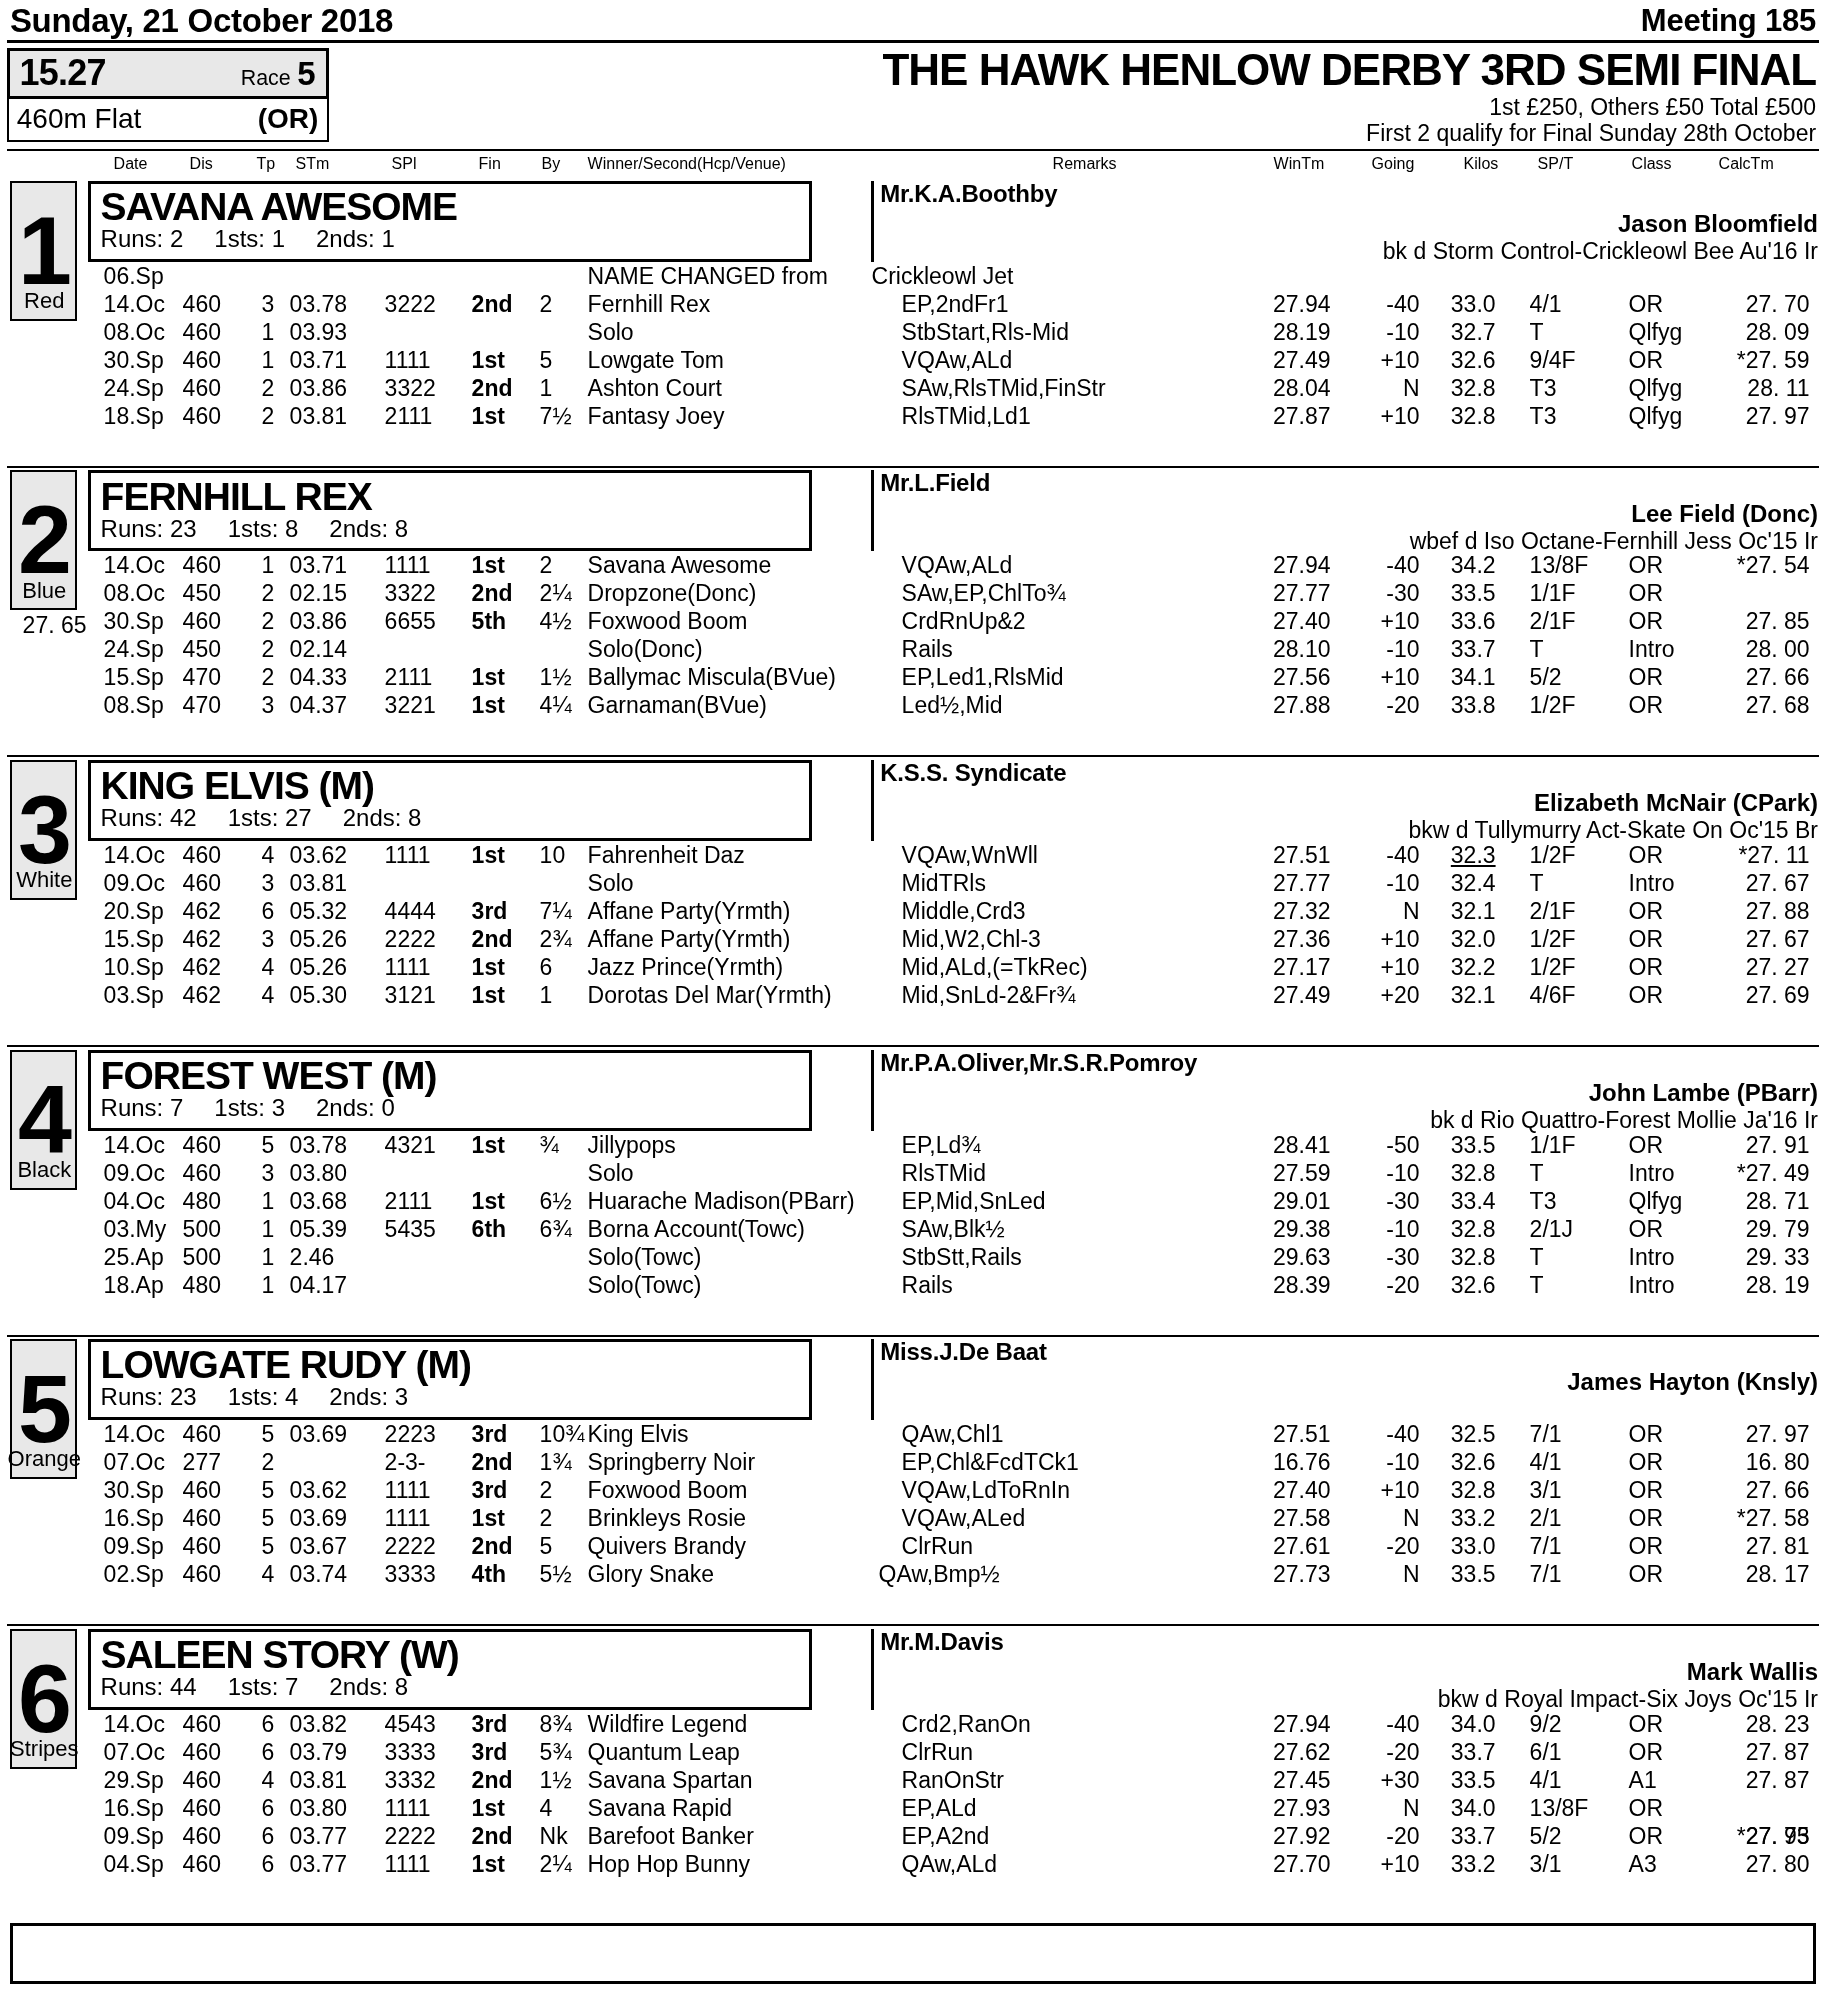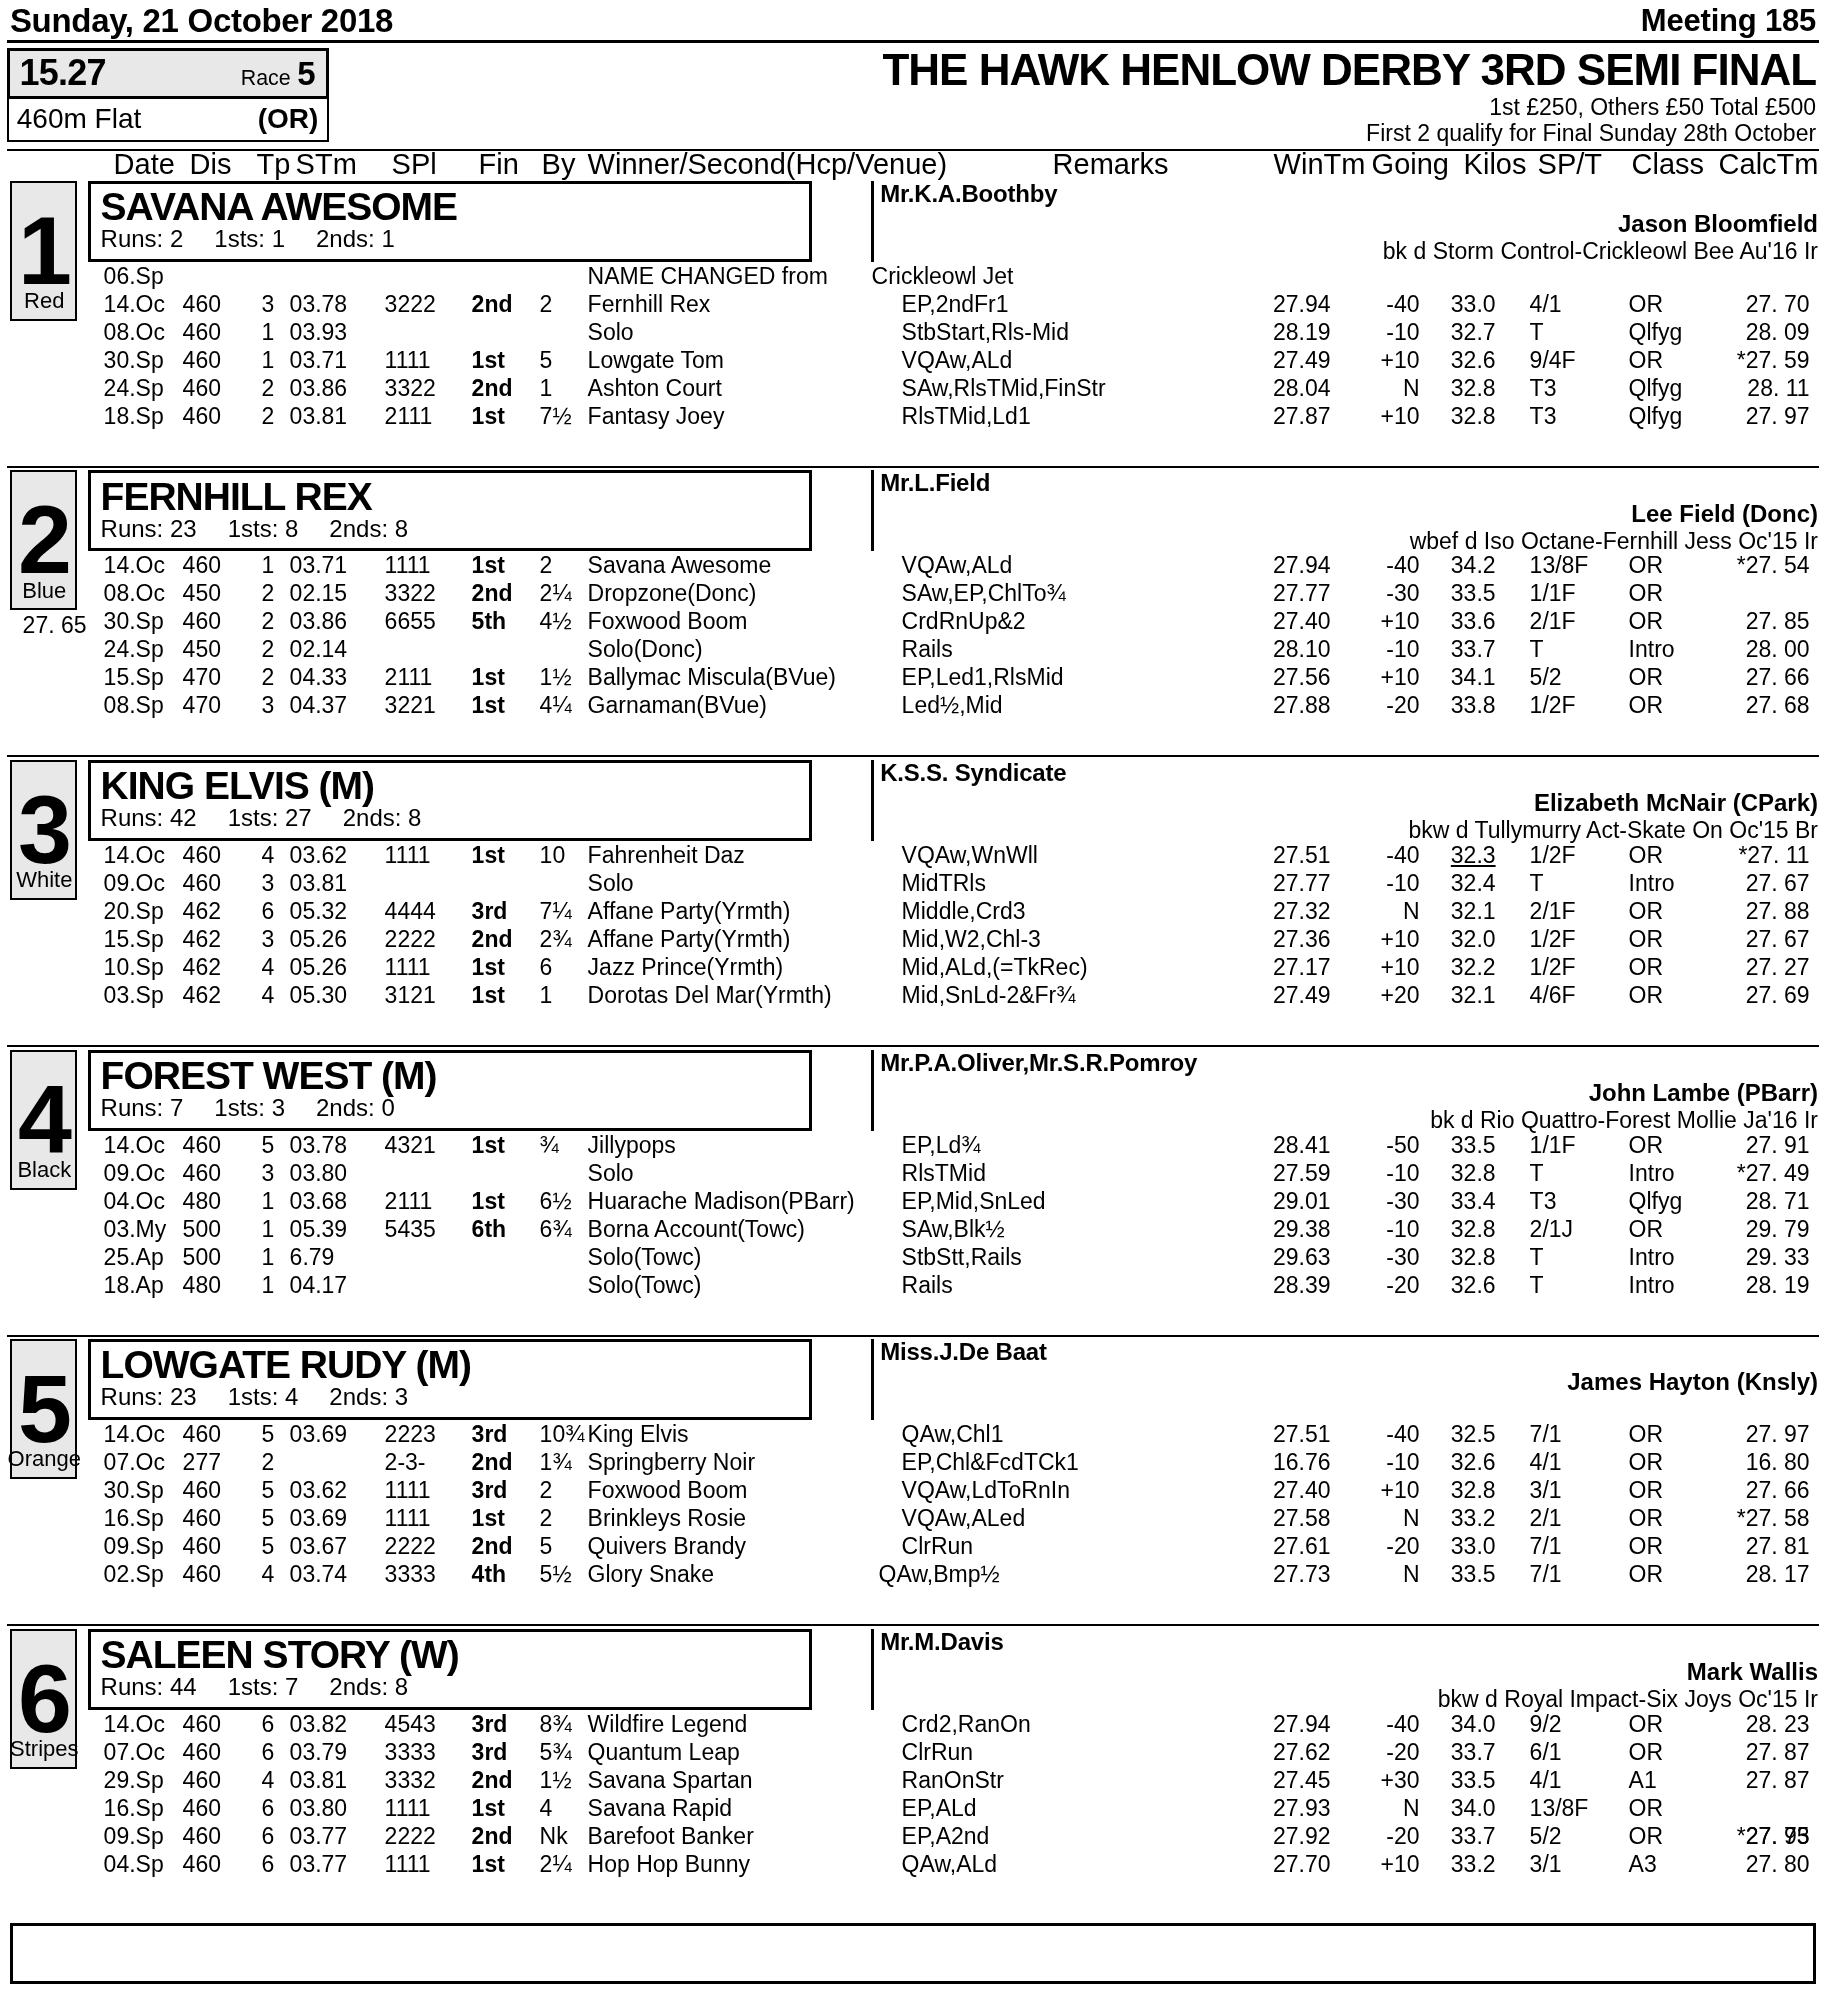--- a/index.html
+++ b/index.html
@@ -37,21 +37,21 @@
   .rb-or{font-size:28px;font-weight:bold;line-height:28px;}
 
   .titleblock{flex:1;text-align:right;padding-right:3.3px;padding-top:3.3px;}
   .race-title{font-size:44px;font-weight:bold;letter-spacing:-1px;line-height:48px;white-space:nowrap;}
   .race-prize{font-size:23px;line-height:26px;}
   .race-qual{font-size:23px;line-height:26px;}
 
   .rule-thin{border-top:2.5px solid #000;margin-top:3.3px;}
 
   
-  .colhdr{position:relative;height:28px;font-size:29px;}
+  .colhdr{position:relative;height:28px;font-size:16px;}
   .colhdr span{position:absolute;top:0;line-height:26px;white-space:nowrap;}
 
   
   .dog{position:relative;margin-top:1.6px;}
   .trapcol{position:absolute;left:3.3px;top:0;width:71px;text-align:center;}
   .trapbox{
     width:67px;height:140px;border:2.5px solid #000;background:#e8e8e8;
     display:flex;align-items:center;justify-content:center;box-sizing:border-box;
   }
   .trapnum{font-size:97px;font-weight:bold;line-height:90px;letter-spacing:-3.3px;}
@@ -574,21 +574,21 @@
             <span style="left: 0px; width: 1413px; text-align: right;">-10</span>
             <span style="left: 0px; width: 1489px; text-align: right;">32.8</span>
             <span style="left: 1523px;">2/1J</span>
             <span style="left: 1622px;">OR</span>
             <span style="left: 0px; width: 1803px; text-align: right;">29. 79</span>
           </div>
           <div class="formrow">
             <span style="left: 97px;">25.Ap</span>
             <span style="left: 176px;">500</span>
             <span style="left: 255px;">1</span>
-            <span style="left: 283px;">6.79</span>
+            <span style="left: 283px;">2.46</span>
             <span style="left: 581px;">Solo(Towc)</span>
             <span style="left: 895px;">StbStt,Rails</span>
             <span style="left: 0px; width: 1324px; text-align: right;">29.63</span>
             <span style="left: 0px; width: 1413px; text-align: right;">-30</span>
             <span style="left: 0px; width: 1489px; text-align: right;">32.8</span>
             <span style="left: 1523px;">T</span>
             <span style="left: 1622px;">Intro</span>
             <span style="left: 0px; width: 1803px; text-align: right;">29. 33</span>
           </div>
           <div class="formrow">

